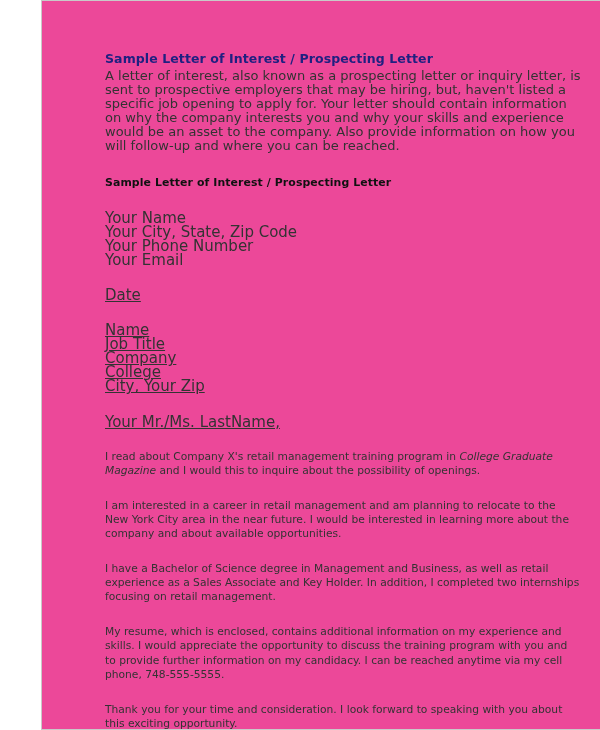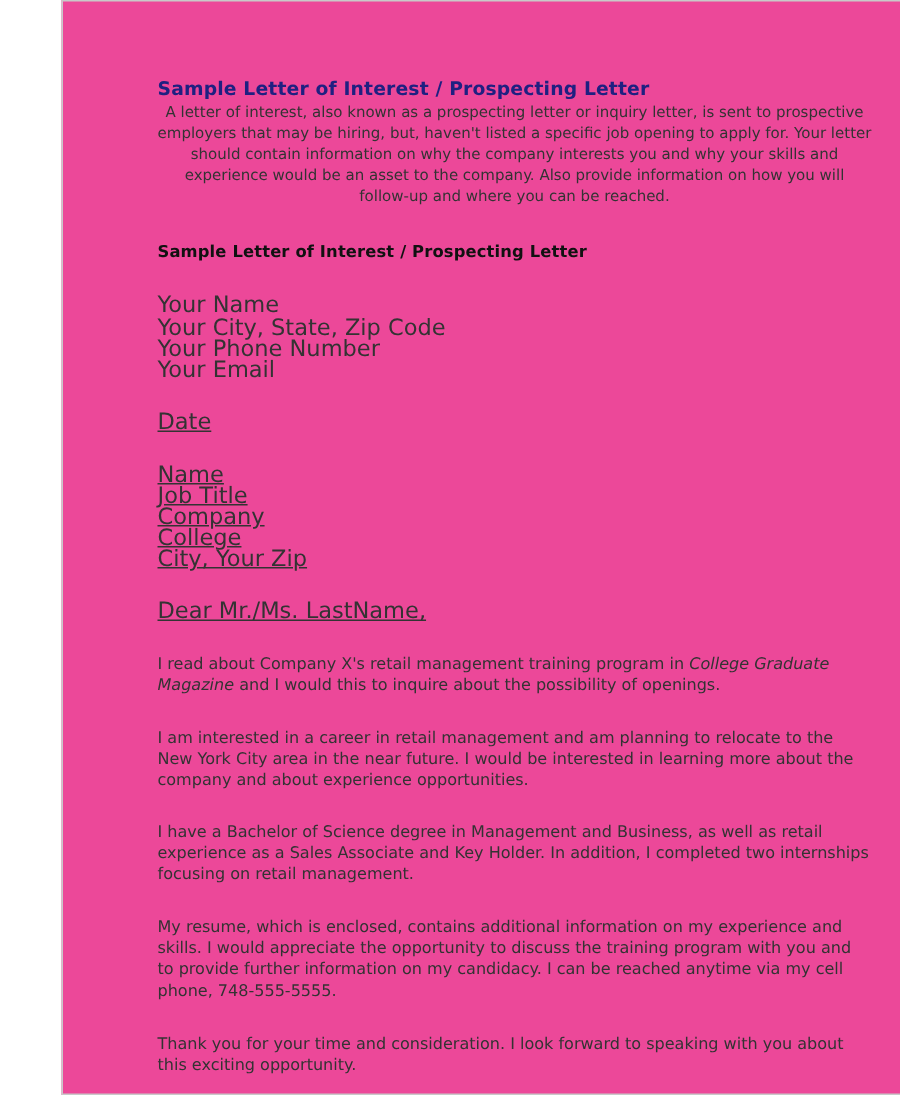--- a/index.html
+++ b/index.html
@@ -27,24 +27,24 @@
   .doc-title {
     color: #1f2081;
     font-size: 12.5px;
     font-weight: bold;
     line-height: 15px;
     letter-spacing: 0.1px;
     margin: 0 0 3px 0;
   }
   .intro {
     color: #333333;
-    font-size: 10px;
+    font-size: 13px;
     line-height: 14.1px;
     margin: 0;
-    text-align: center;
+    text-align: left;
   }
   .section-title {
     color: #111111;
     font-size: 10.9px;
     font-weight: bold;
     line-height: 14px;
     letter-spacing: 0.1px;
     margin: 22px 0 0 0;
   }
   .block {
@@ -90,25 +90,25 @@
     <div class="block gap-md">Date</div>
 
     <div class="block gap-md">
       <span class="line">Name</span>
       <span class="line">Job Title</span>
       <span class="line">Company</span>
       <span class="line">College</span>
       <span class="line">City, Your Zip</span>
     </div>
 
-    <div class="block gap-md">Dear Mr./Ms. LastName,</div>
+    <div class="block gap-md">Your Mr./Ms. LastName,</div>
 
     <p class="para"><span>I read about Company X's retail management training program in </span><span class="em">College Graduate Magazine</span><span> and I would this to inquire about the possibility of openings.</span></p>
 
-    <p class="para">I am interested in a career in retail management and am planning to relocate to the New York City area in the near future. I would be interested in learning more about the company and about experience opportunities.</p>
+    <p class="para">I am interested in a career in retail management and am planning to relocate to the New York City area in the near future. I would be interested in learning more about the company and about available opportunities.</p>
 
     <p class="para">I have a Bachelor of Science degree in Management and Business, as well as retail experience as a Sales Associate and Key Holder. In addition, I completed two internships focusing on retail management.</p>
 
     <p class="para">My resume, which is enclosed, contains additional information on my experience and skills. I would appreciate the opportunity to discuss the training program with you and to provide further information on my candidacy. I can be reached anytime via my cell phone, 748-555-5555.</p>
 
     <p class="para">Thank you for your time and consideration. I look forward to speaking with you about this exciting opportunity.</p>
 
   </div>
 </div>
 

